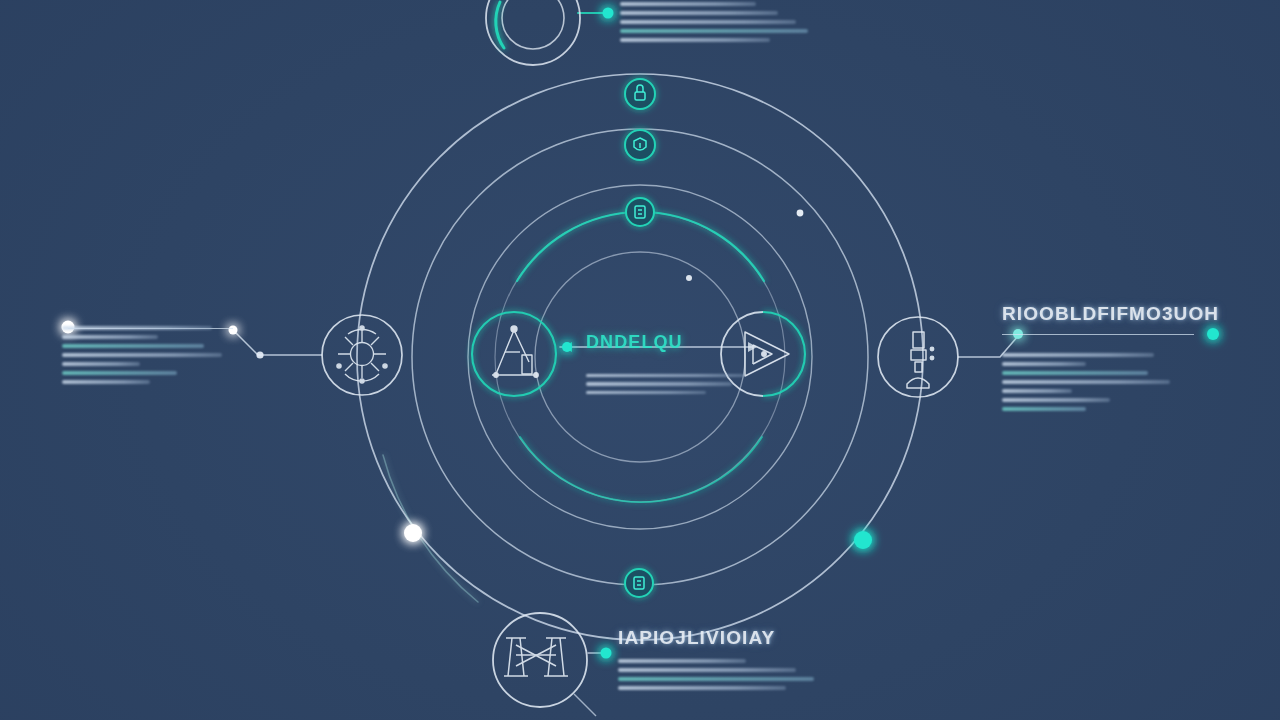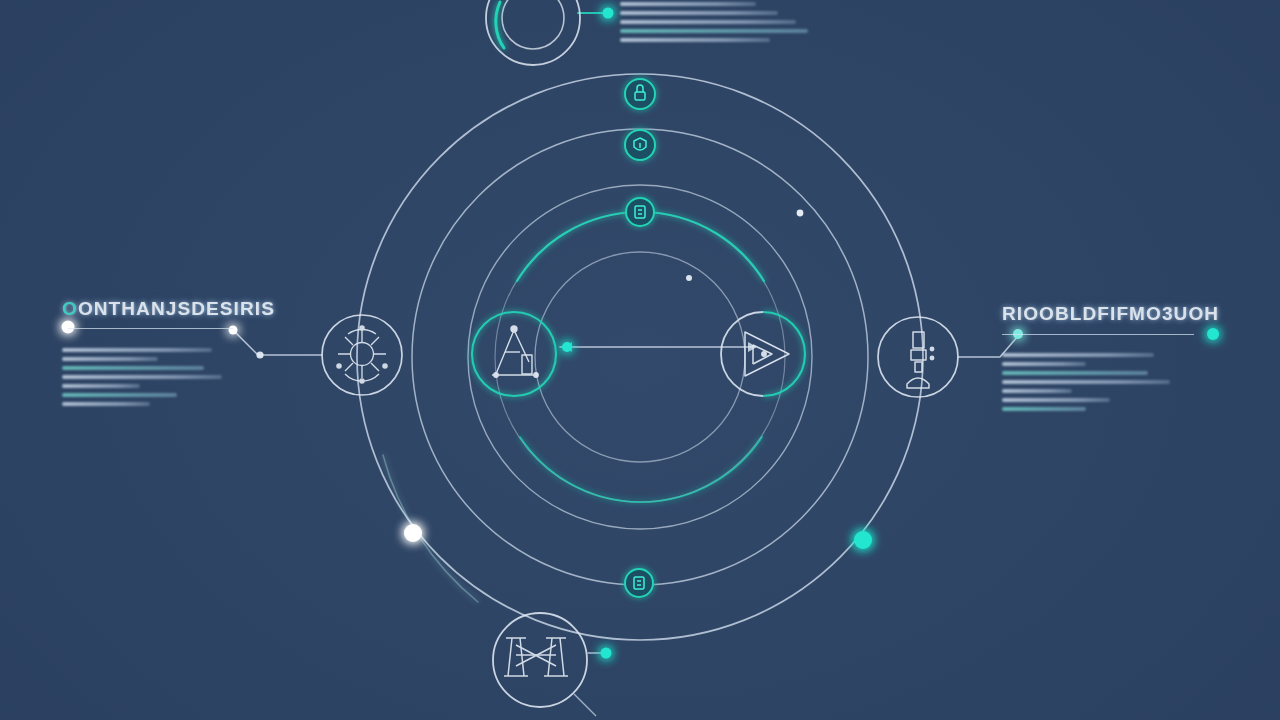--- a/index.html
+++ b/index.html
@@ -208,21 +208,20 @@
       <circle cx="68" cy="327" r="6.5" fill="#ffffff" filter="url(#dotglow)"></circle>
       <circle cx="1213" cy="334" r="6" fill="#22e6cf" filter="url(#dotglow)"></circle>
       <circle cx="1018" cy="334" r="5" fill="#7fe9e0" filter="url(#dotglow)"></circle>
       <circle cx="567" cy="347" r="5" fill="#22e6cf" filter="url(#dotglow)"></circle>
       <circle cx="606" cy="653" r="5.5" fill="#22e6cf" filter="url(#dotglow)"></circle>
       <circle cx="233" cy="330" r="4.5" fill="#ffffff" filter="url(#dotglow)"></circle>
     </g>
   </svg>
 
   <div class="callout" style="left:62px; top:298px; width:230px;">
-    <div class="callout-title cap-first">OONTHANJSDESIRIS</div>
     <div class="divider" style="left:6px; top:30px; width:165px;"></div>
     <div class="lines" style="margin-top:28px;">
       <div class="tline" style="width:150px"></div>
       <div class="tline" style="width:96px"></div>
       <div class="tline t" style="width:142px"></div>
       <div class="tline" style="width:160px"></div>
       <div class="tline" style="width:78px"></div>
       <div class="tline t" style="width:115px"></div>
       <div class="tline" style="width:88px"></div>
     </div>
@@ -235,21 +234,38 @@
       <div class="tline" style="width:152px"></div>
       <div class="tline" style="width:84px"></div>
       <div class="tline t" style="width:146px"></div>
       <div class="tline" style="width:168px"></div>
       <div class="tline" style="width:70px"></div>
       <div class="tline" style="width:108px"></div>
       <div class="tline t" style="width:84px"></div>
     </div>
   </div>
 
-
+  <div class="callout" style="left:586px; top:332px; width:200px;">
+    <div class="callout-title accent" style="font-size:18px;">DNDELQU</div>
+    <div class="lines" style="margin-top:21px;">
+      <div class="tline" style="width:158px; height:3.4px"></div>
+      <div class="tline" style="width:146px; height:3.4px"></div>
+      <div class="tline" style="width:120px; height:3.4px"></div>
+    </div>
+  </div>
+
+  <div class="callout" style="left:618px; top:627px; width:230px;">
+    <div class="callout-title">IAPIOJLIVIOIAY</div>
+    <div class="lines" style="margin-top:10px;">
+      <div class="tline" style="width:128px"></div>
+      <div class="tline" style="width:178px"></div>
+      <div class="tline t" style="width:196px"></div>
+      <div class="tline" style="width:168px"></div>
+    </div>
+  </div>
 
   <div class="callout" style="left:620px; top:2px; width:230px;">
     <div class="callout-title" style="font-size:0px;"></div>
     <div class="lines" style="margin-top:0px;">
       <div class="tline" style="width:136px"></div>
       <div class="tline" style="width:158px"></div>
       <div class="tline" style="width:176px"></div>
       <div class="tline t" style="width:188px"></div>
       <div class="tline" style="width:150px"></div>
     </div>

